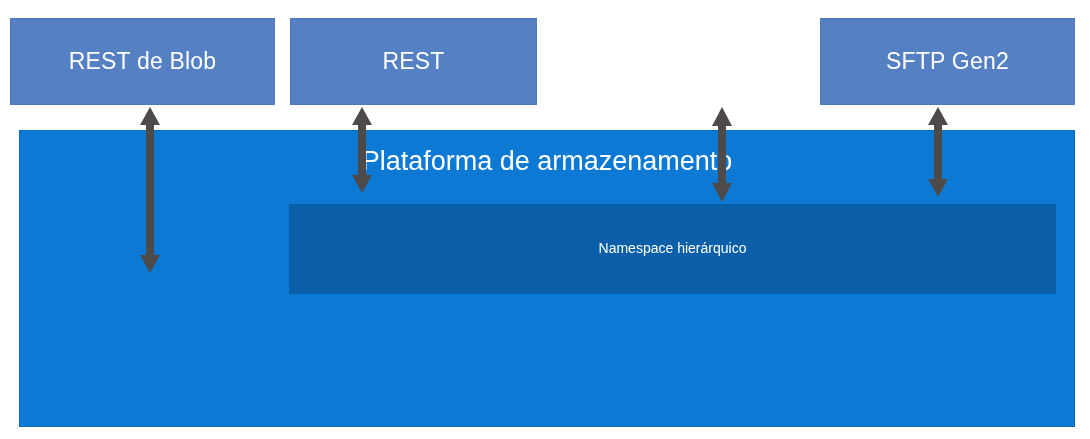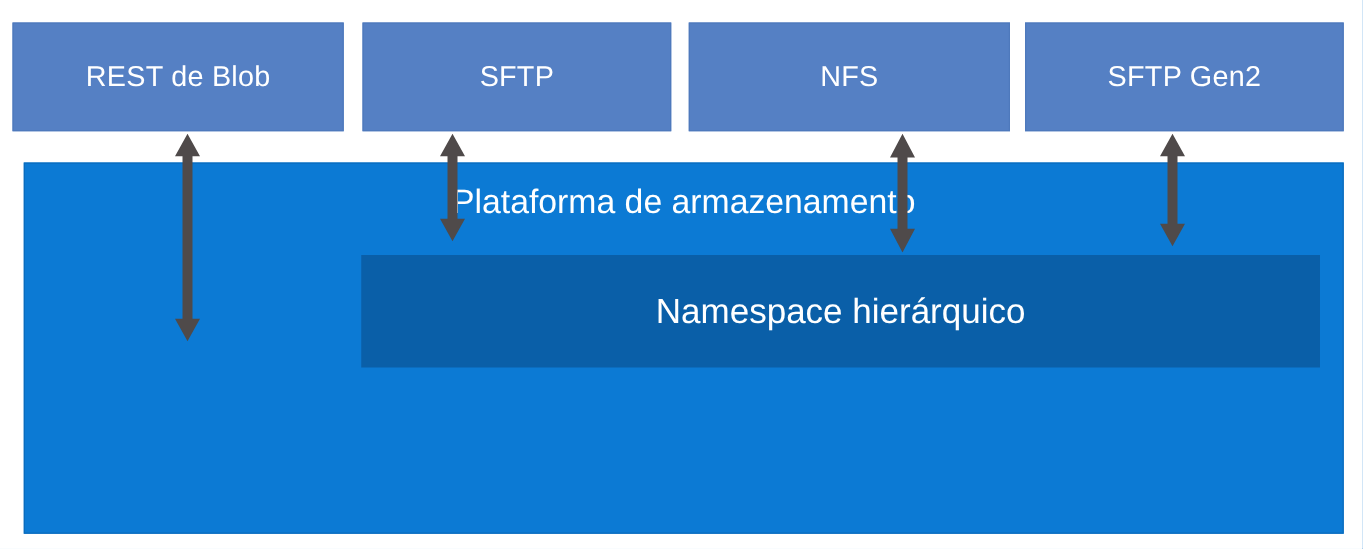--- a/index.html
+++ b/index.html
@@ -71,21 +71,21 @@
   .layer-box {
     position: absolute;
     background: #0a5fa8;
     box-sizing: border-box;
     display: flex;
     align-items: center;
     justify-content: center;
   }
   .layer-label {
     color: #ffffff;
-    font-size: 28px;
+    font-size: 14px;
     line-height: 1.1;
     white-space: nowrap;
     text-align: center;
   }
   #layer-hierarchical-namespace {
     left: 269px;
     top: 73px;
     width: 767px;
     height: 90px;
   }
@@ -114,26 +114,23 @@
 </head>
 <body>
 
 <div id="canvas">
 
   <div id="box-rest-blob" class="protocol-box">
     <span class="protocol-label">REST de Blob</span>
   </div>
 
   <div id="box-sftp" class="protocol-box">
-    <span class="protocol-label">SFTP</span>
+    <span class="protocol-label">REST</span>
   </div>
 
-  <div id="box-nfs" class="protocol-box">
-    <span class="protocol-label">NFS</span>
-  </div>
 
   <div id="box-rest-gen2" class="protocol-box">
     <span class="protocol-label">SFTP Gen2</span>
   </div>
 
   <div id="platform-panel">
     <div id="platform-title">Plataforma de armazenamento</div>
 
     <div id="layer-hierarchical-namespace" class="layer-box">
       <span class="layer-label">Namespace hierárquico</span>

